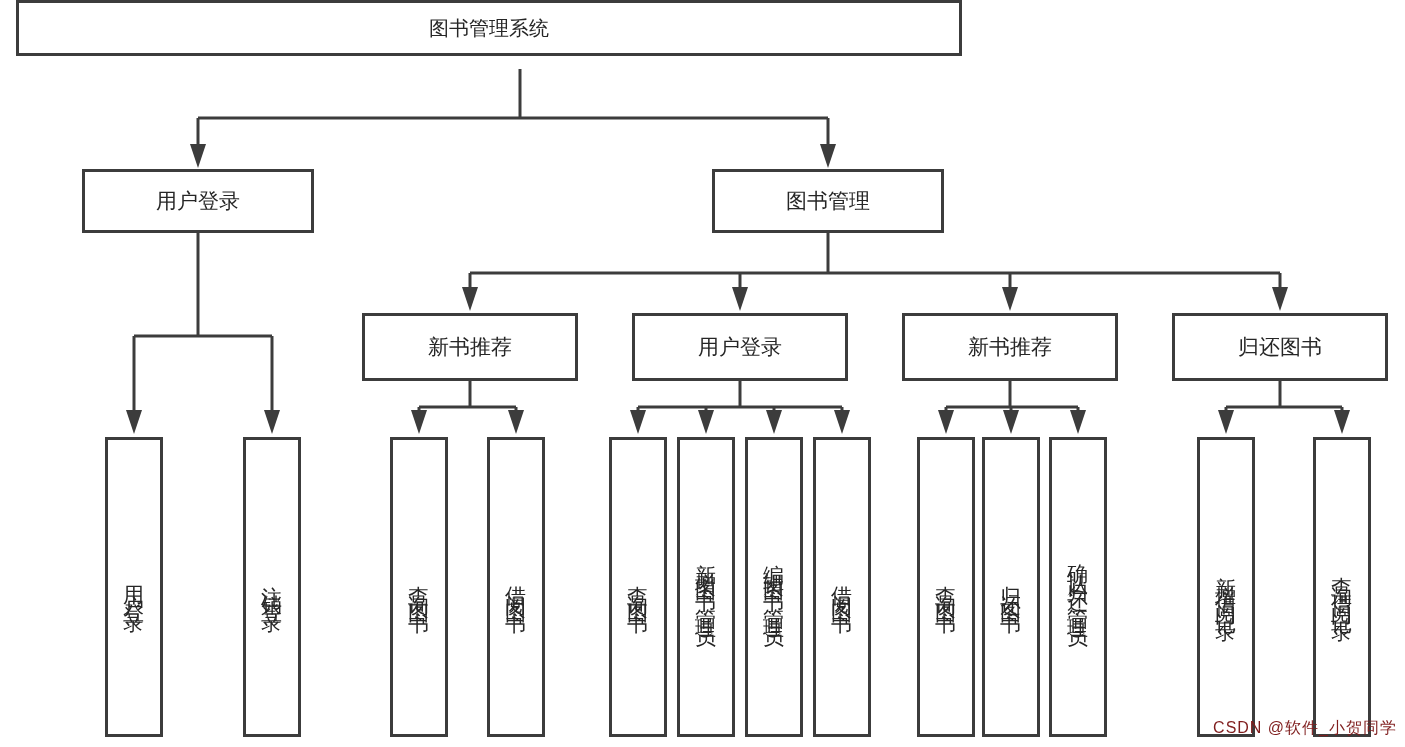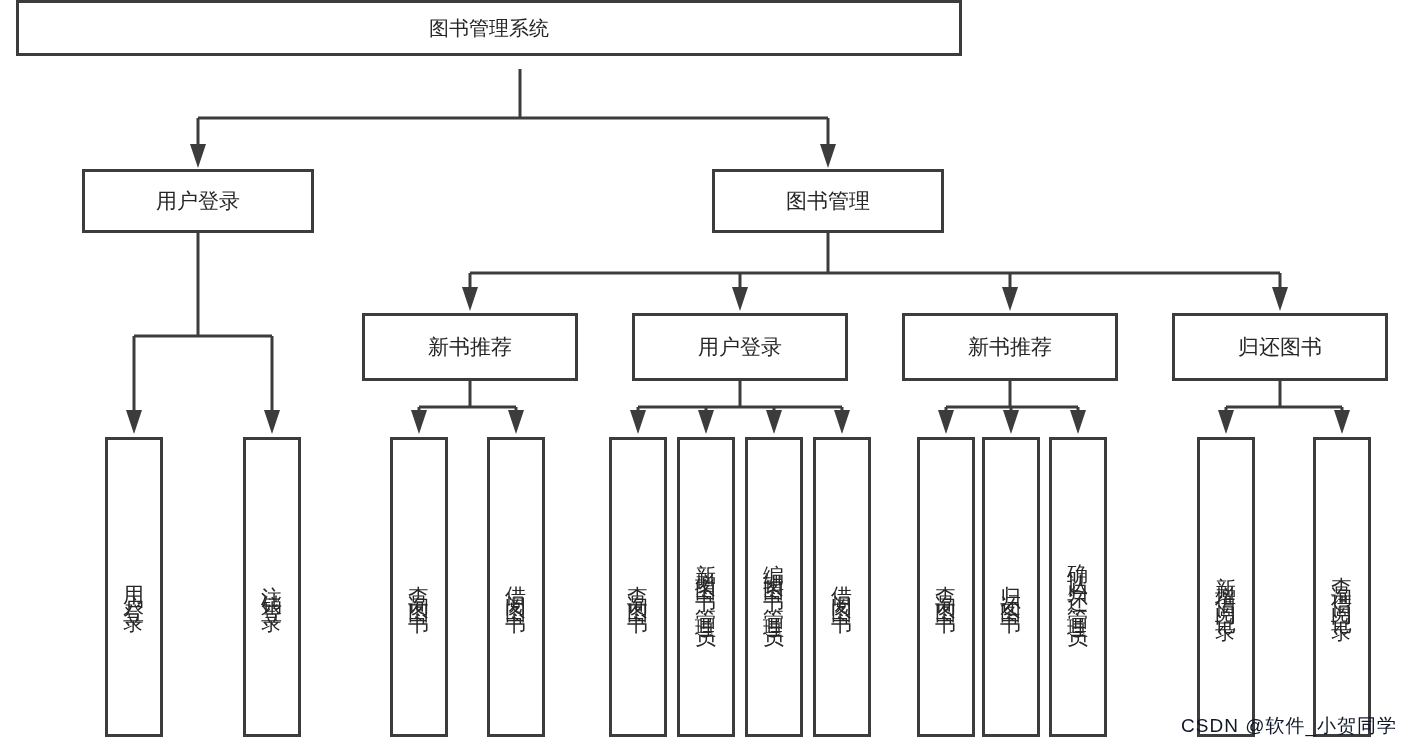--- a/index.html
+++ b/index.html
@@ -28,22 +28,22 @@
     writing-mode:vertical-rl;
     text-orientation:mixed;
     font-size:21px;
     line-height:1;
     letter-spacing:9px;
     white-space:nowrap;
   }
   .watermark{
     position:absolute;
     right:8px;bottom:8px;
-    font-size:19px;
-    color:#0f172a;
+    font-size:16px;
+    color:#7f1d1d;
     z-index:2;
     letter-spacing:1px;
   }
   line,path{stroke:#3c3c3c;stroke-width:3;fill:none;}
   polygon{fill:#3c3c3c;stroke:none;}
 </style>
 </head>
 <body>
 
 <div id="canvas">

